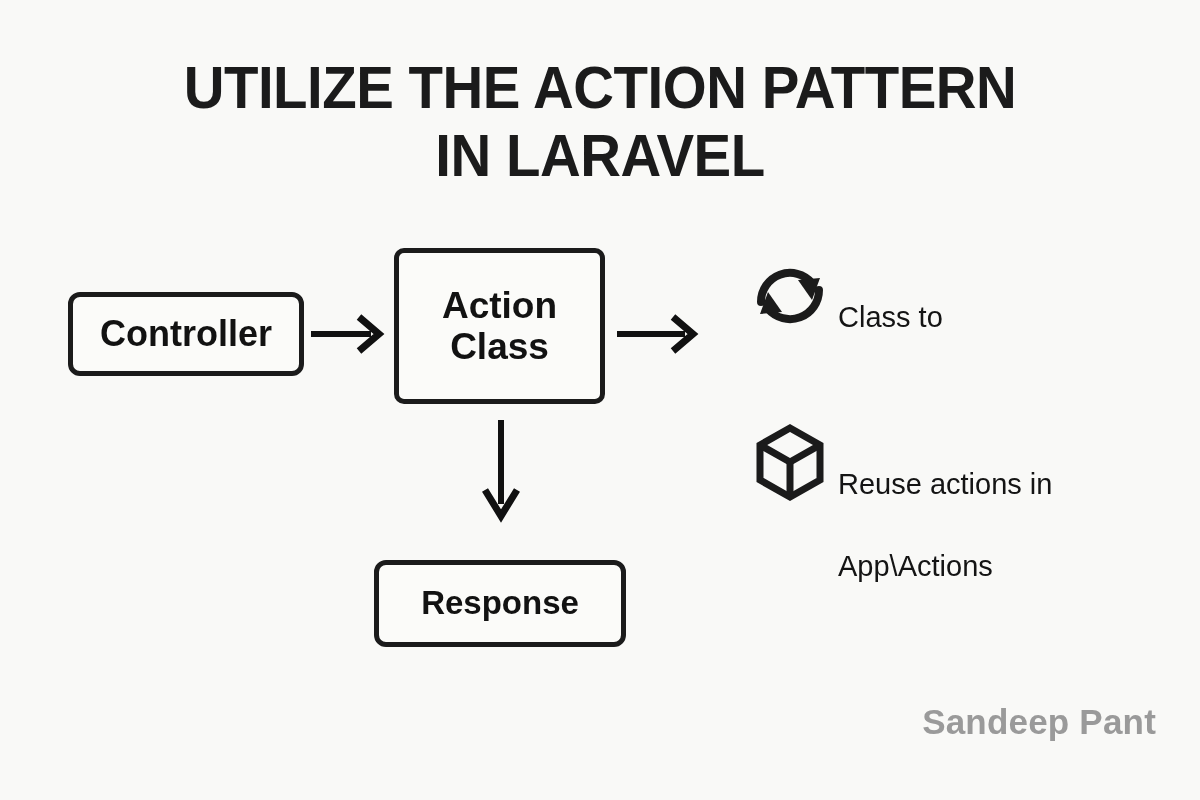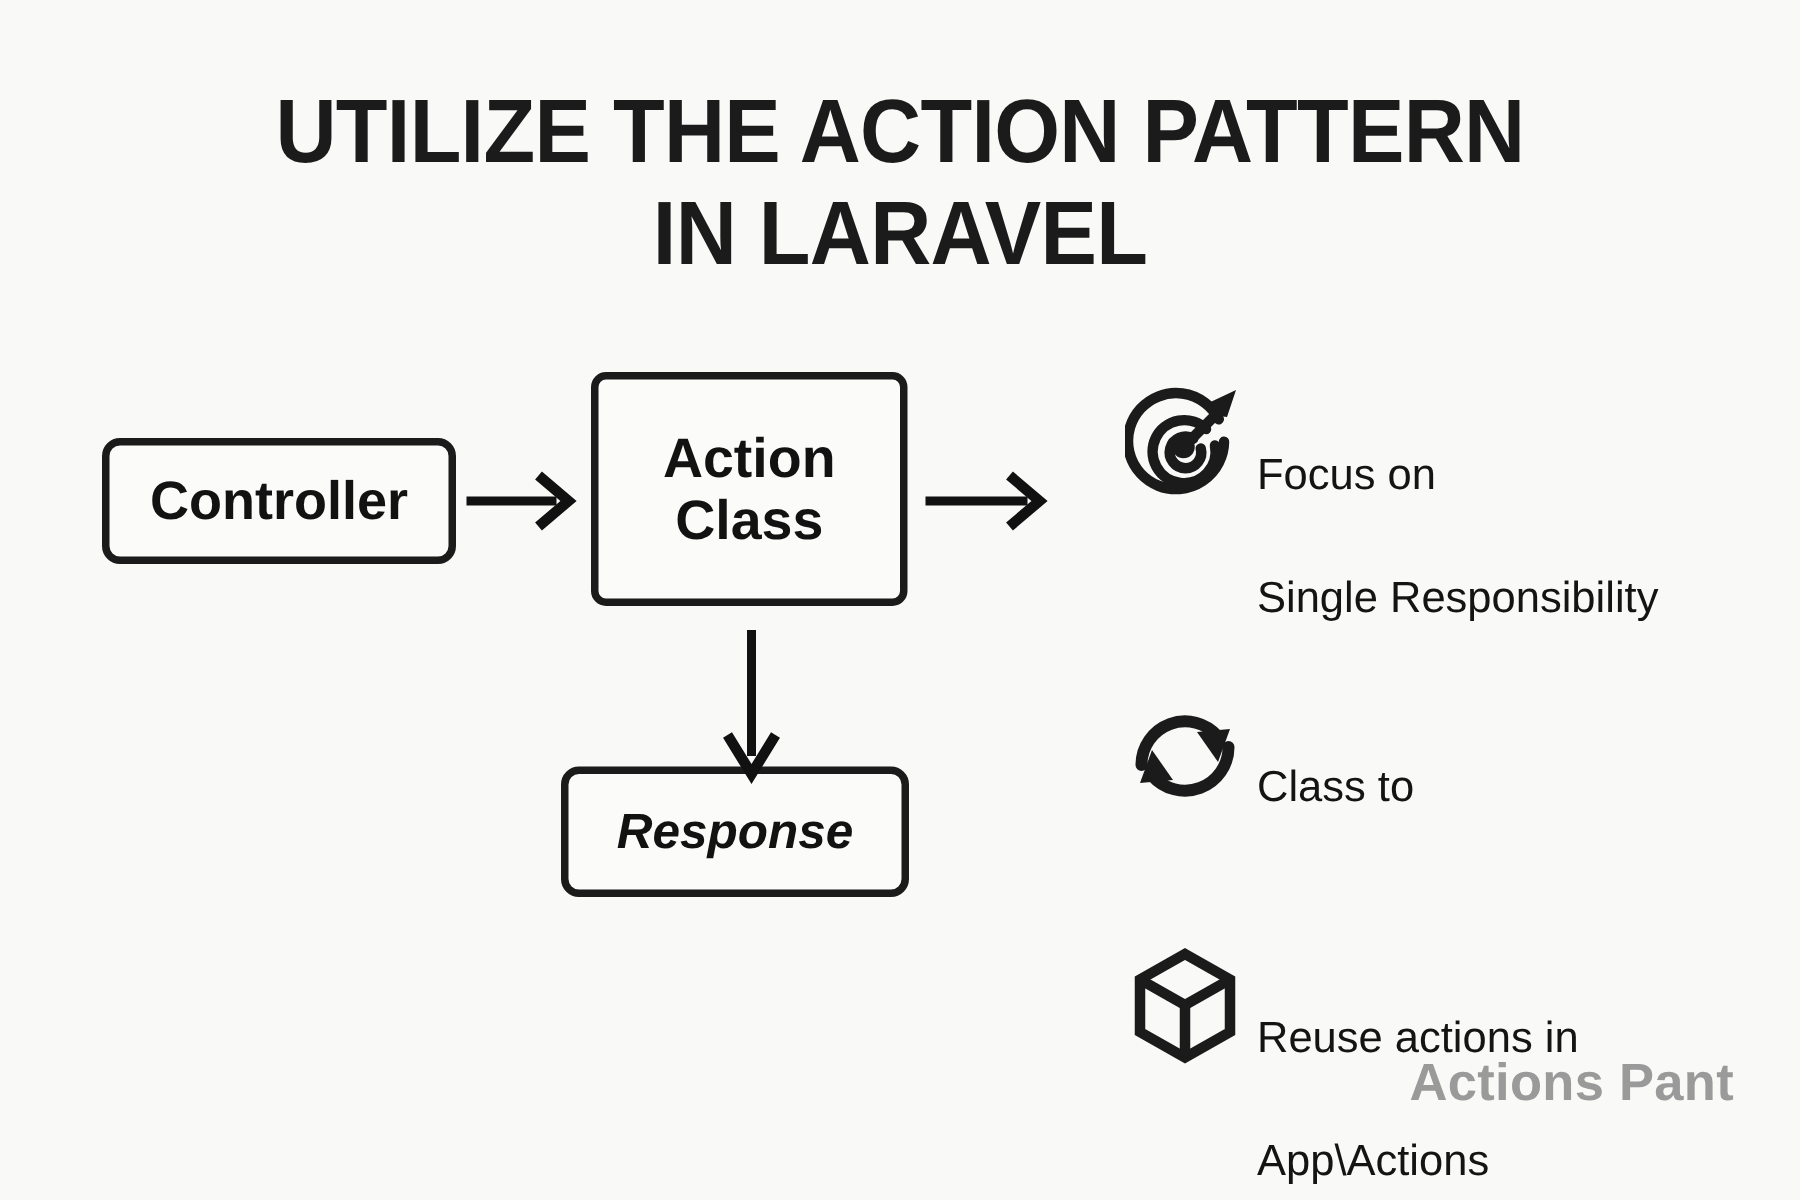--- a/index.html
+++ b/index.html
@@ -67,25 +67,24 @@
   #node-action {
     left: 394px;
     top: 248px;
     width: 211px;
     height: 156px;
     font-size: 37px;
     border-radius: 10px;
   }
   #node-response {
     left: 374px;
-    top: 511px;
-    width: 232px;
+    top: 560px;
+    width: 252px;
     height: 87px;
     font-size: 33px;
-    font-style: italic;
   }
 
   
   .arrow-svg {
     position: absolute;
     overflow: visible;
   }
   .arrow-stroke {
     stroke: #111111;
     fill: none;
@@ -178,42 +177,20 @@
     <polyline class="arrow-head" points="56,5 76,22 56,39"></polyline>
   </svg>
 
   <svg class="arrow-svg" id="arrow-action-response" width="34" height="102" viewBox="0 0 34 102">
     <line class="arrow-stroke" x1="17" y1="0" x2="17" y2="84"></line>
     <polyline class="arrow-head" points="1,70 17,96 33,70"></polyline>
   </svg>
 
   <div class="benefits">
 
-    <div class="benefit">
-      <div class="benefit-icon">
-        <svg width="80" height="80" viewBox="0 0 80 80">
-
-          <path d="M 62.5 23.5 A 32 32 0 1 0 66 38.5" fill="none" stroke="#1b1b1b" stroke-width="7" stroke-linecap="round"></path>
-
-          <path d="M 54 30 A 21 21 0 1 0 60 41" fill="none" stroke="#1b1b1b" stroke-width="7" stroke-linecap="round"></path>
-
-          <path d="M 45.5 36.5 A 10.5 10.5 0 1 0 50.5 43" fill="none" stroke="#1b1b1b" stroke-width="7" stroke-linecap="round"></path>
-
-          <circle cx="39" cy="42" r="7.5" fill="#1b1b1b"></circle>
-
-          <line x1="39" y1="42" x2="62" y2="19" stroke="#1b1b1b" stroke-width="7" stroke-linecap="round"></line>
-
-          <path d="M 57 12 L 74 4 L 68 22 L 60 21 L 58 13 Z" fill="#1b1b1b"></path>
-        </svg>
-      </div>
-      <div class="benefit-text">
-        <span>Focus on</span><br>
-        <span>Single Responsibility</span>
-      </div>
-    </div>
 
     <div class="benefit">
       <div class="benefit-icon">
         <svg width="76" height="76" viewBox="0 0 76 76">
 
           <path d="M 9 44 A 29 29 0 0 1 60 25" fill="none" stroke="#1b1b1b" stroke-width="8" stroke-linecap="round"></path>
           <polygon points="46,22 68,20 60,42" fill="#1b1b1b"></polygon>
 
           <path d="M 67 32 A 29 29 0 0 1 16 51" fill="none" stroke="#1b1b1b" stroke-width="8" stroke-linecap="round"></path>
           <polygon points="30,54 8,56 16,34" fill="#1b1b1b"></polygon>
@@ -233,15 +210,15 @@
         </svg>
       </div>
       <div class="benefit-text">
         <span>Reuse actions in</span><br>
         <span>App\Actions</span>
       </div>
     </div>
 
   </div>
 
-  <div class="signature">Actions Pant</div>
+  <div class="signature">Sandeep Pant</div>
 
 </div>
 
 </body></html>

